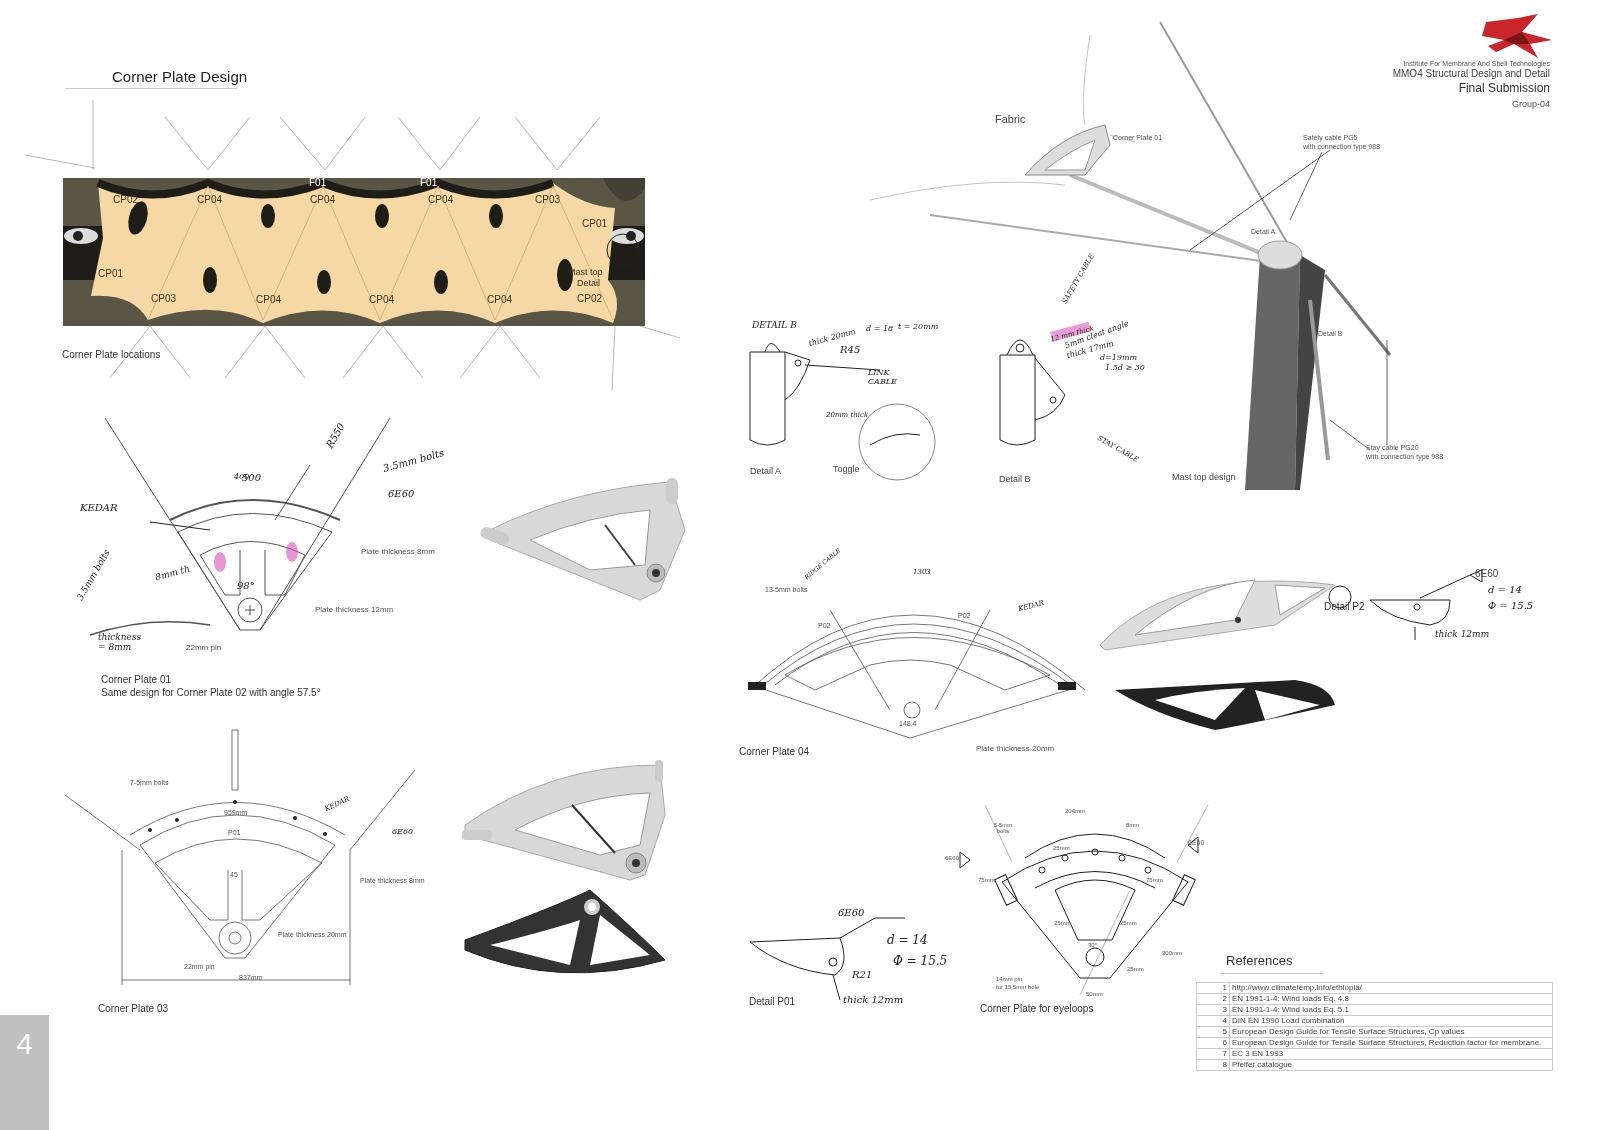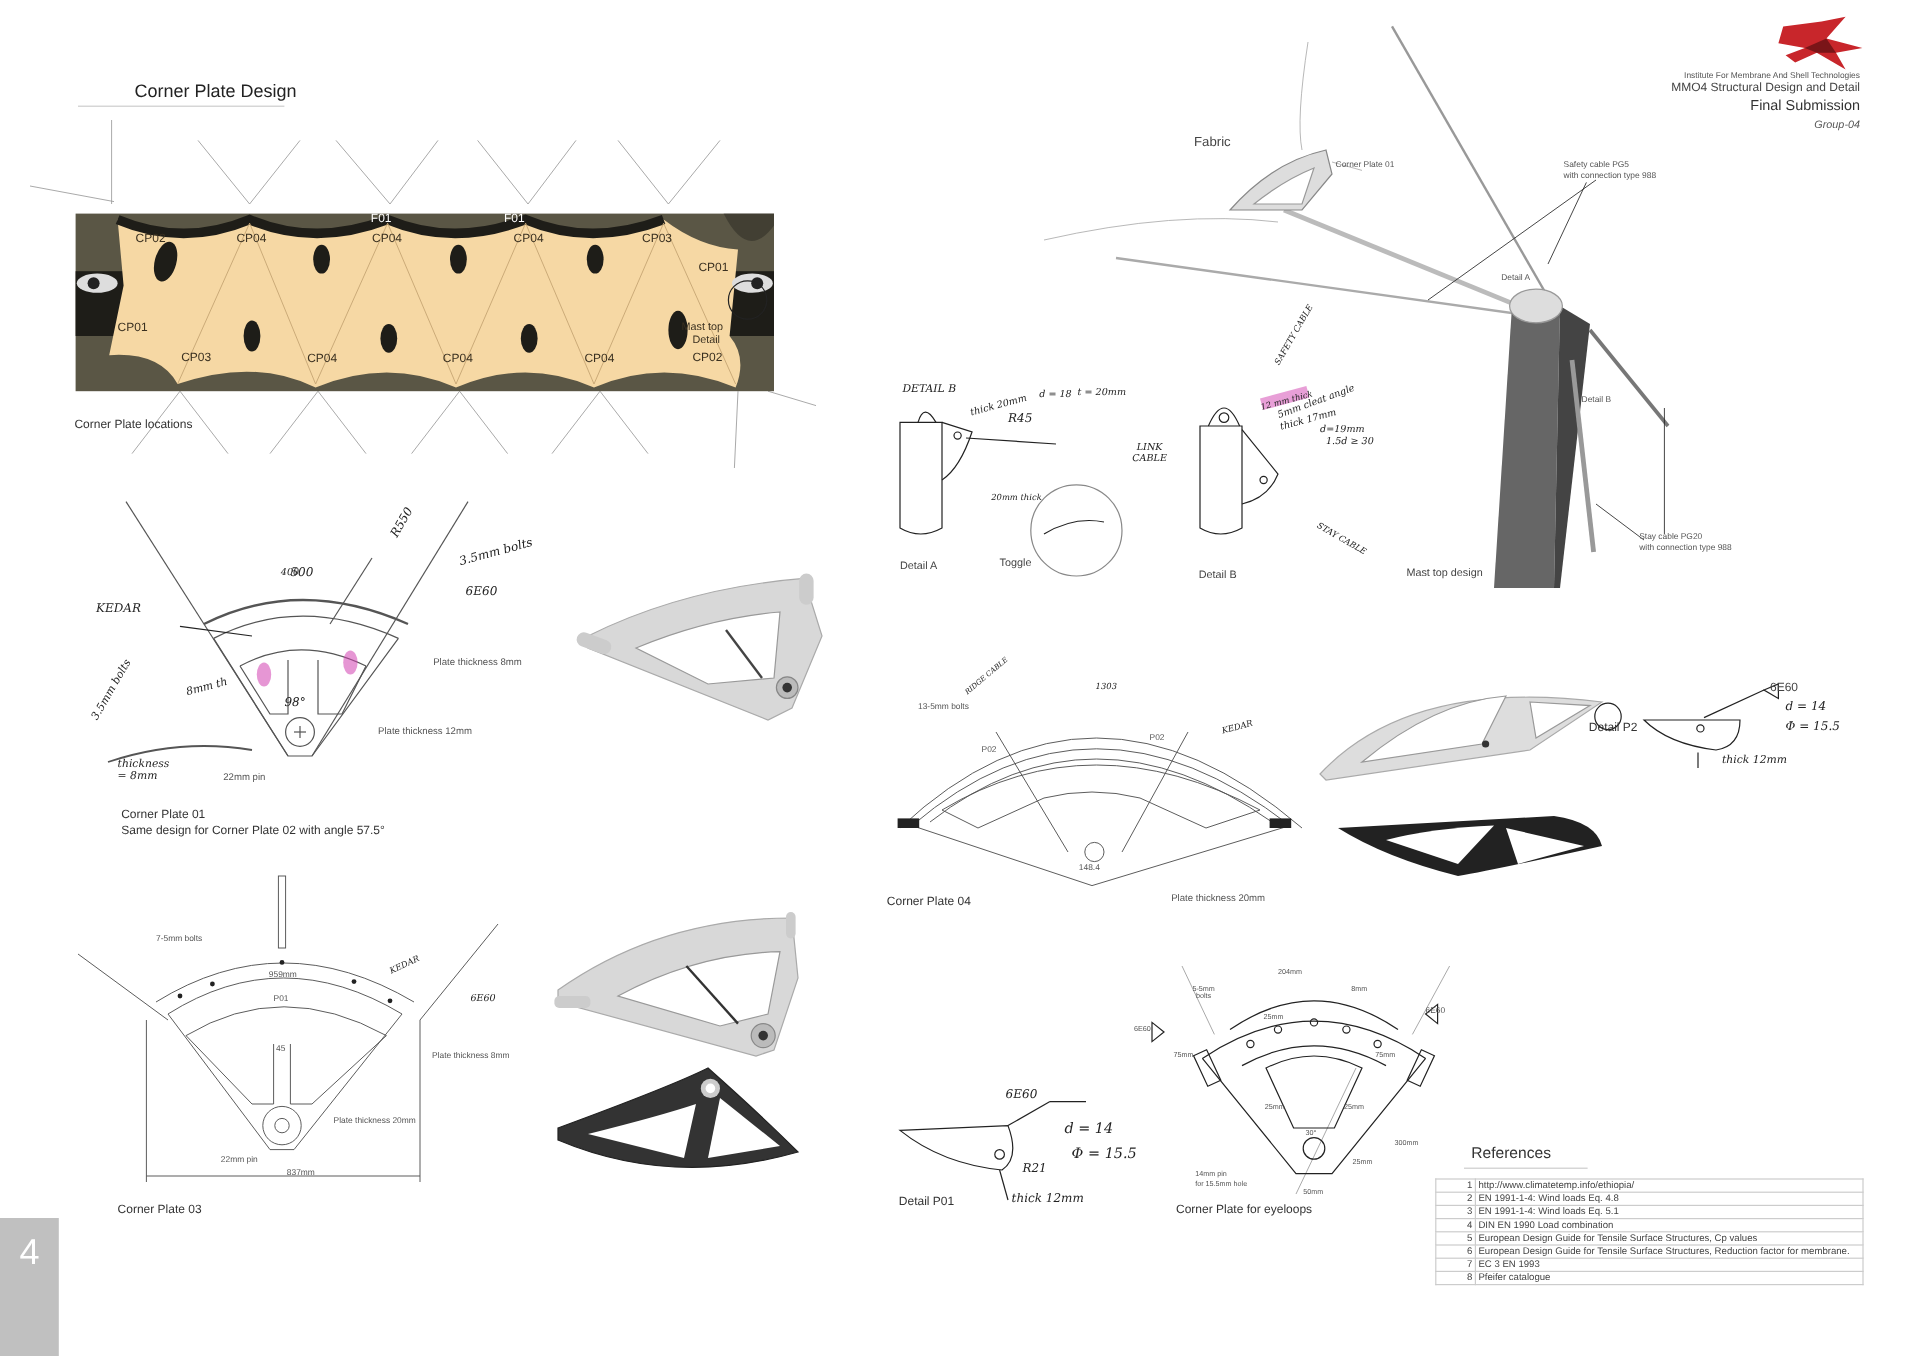--- a/index.html
+++ b/index.html
@@ -25,21 +25,21 @@
 
 <div class="abs" style="left:1478px;top:14px;width:74px;height:44px;">
   <svg width="74" height="44" viewBox="0 0 74 44">
     <path d="M8 8 L40 4 L60 0 L44 18 L74 26 L52 30 L60 44 L36 30 L18 38 L10 32 L26 26 L4 22 Z" fill="#c8262b"></path>
     <path d="M26 26 L44 18 L52 30 L36 30 Z" fill="#7a1518"></path>
   </svg>
 </div>
 <div class="abs lbl" style="right:50px;top:60px;font-size:7px;color:#555;">Institute For Membrane And Shell Technologies</div>
 <div class="abs lbl" style="right:50px;top:68px;font-size:10px;color:#444;">MMO4 Structural Design and Detail</div>
 <div class="abs lbl" style="right:50px;top:81px;font-size:12px;color:#333;">Final Submission</div>
-<div class="abs lbl" style="right:50px;top:99px;font-size:9px;color:#555;font-style:italic;">Group-04</div>
+<div class="abs lbl" style="right:50px;top:99px;font-size:9px;color:#555;">Group-04</div>
 
 <div class="abs lbl ttl" style="left:112px;top:68px;">Corner Plate Design</div>
 <div class="abs" style="left:65px;top:88px;width:172px;height:1px;background:#ccc;"></div>
 
 <svg style="left:0;top:0;" width="700" height="400">
   <g stroke="#999" stroke-width="0.7" fill="none">
     <line x1="93" y1="100" x2="93" y2="170"></line>
     <line x1="25" y1="155" x2="95" y2="168"></line>
     <line x1="165" y1="117" x2="208" y2="170"></line>
       <line x1="250" y1="117" x2="208" y2="170"></line>
@@ -254,21 +254,21 @@
     <line x1="60" y1="35" x2="135" y2="40"></line>
     <circle cx="152" cy="112" r="38" stroke="#888"></circle>
     <path d="M125 115 Q150 100 175 105"></path>
   </g>
 </svg>
 <div class="abs hand" style="left:752px;top:320px;font-size:9px;">DETAIL B</div>
 <div class="abs hand" style="left:808px;top:333px;font-size:8px;transform:rotate(-15deg);">thick 20mm</div>
 <div class="abs hand" style="left:866px;top:324px;font-size:8px;">d = 18</div>
 <div class="abs hand" style="left:898px;top:322px;font-size:8px;">t = 20mm</div>
 <div class="abs hand" style="left:840px;top:344px;font-size:10px;">R45</div>
-<div class="abs hand" style="left:938px;top:368px;font-size:8px;width:40px;white-space:normal;text-align:center;">LINK CABLE</div>
+<div class="abs hand" style="left:868px;top:368px;font-size:8px;width:40px;white-space:normal;">LINK CABLE</div>
 <div class="abs hand" style="left:826px;top:411px;font-size:7px;">20mm thick</div>
 <div class="abs lbl xs" style="left:750px;top:466px;font-size:9px;color:#444;">Detail A</div>
 <div class="abs lbl xs" style="left:833px;top:464px;font-size:9px;color:#444;">Toggle</div>
 
 <svg style="left:995px;top:320px;" width="160" height="160">
   <g stroke="#222" stroke-width="1" fill="none">
     <path d="M5 35 L40 35 L40 120 Q22 130 5 120 Z"></path>
     <path d="M12 35 Q25 5 38 35"></path>
     <circle cx="25" cy="28" r="4"></circle>
     <path d="M40 38 L70 75 Q62 95 40 100"></path>

